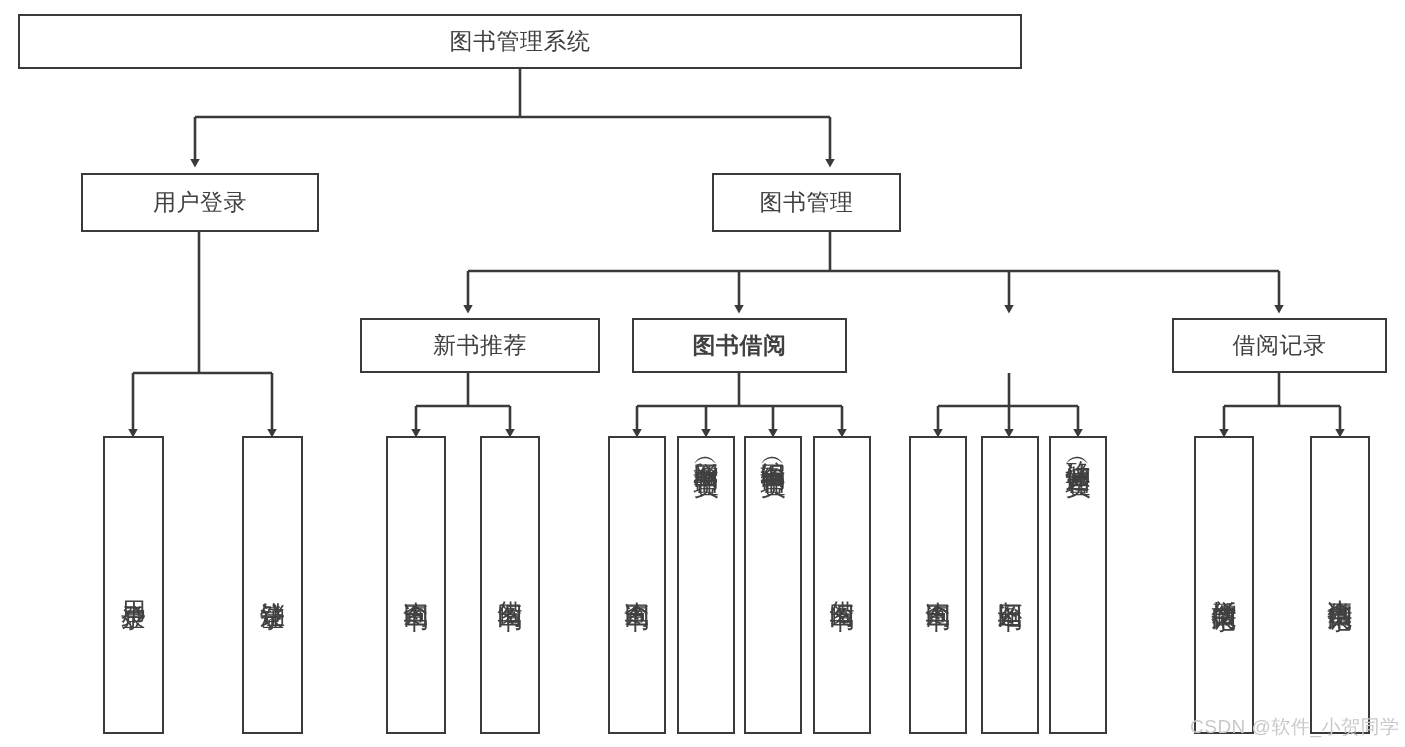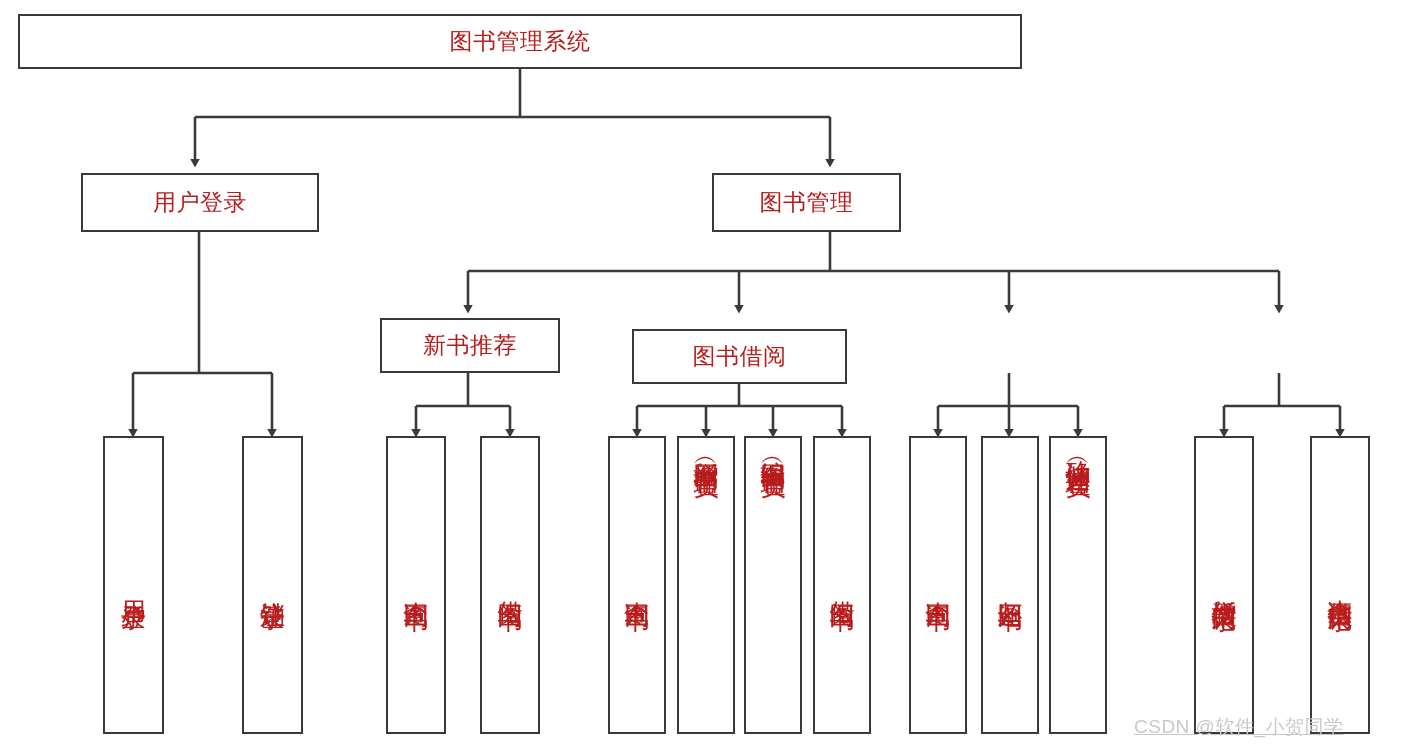--- a/index.html
+++ b/index.html
@@ -27,21 +27,21 @@
     pointer-events: none;
   }
   .node {
     position: absolute;
     box-sizing: border-box;
     background: #ffffff;
     border: 2.5px solid #3a3a3a;
     display: flex;
     align-items: center;
     justify-content: center;
-    color: #b91c1c;
+    color: #404040;
     z-index: 2;
   }
   .node-label {
     display: block;
     text-align: center;
     line-height: 1.02;
     letter-spacing: 0.5px;
     white-space: nowrap;
   }
   
@@ -137,25 +137,28 @@
     <span class="node-label">图书管理系统</span>
   </div>
 
   <div class="node horiz" style="left:81px; top:173px; width:238px; height:59px;">
     <span class="node-label">用户登录</span>
   </div>
   <div class="node horiz" style="left:712px; top:173px; width:189px; height:59px;">
     <span class="node-label">图书管理</span>
   </div>
 
-  <div class="node horiz" style="left:360px; top:318px; width:180px; height:55px;margin-left:20px;">
+  <div class="node horiz" style="left:360px; top:318px; width:240px; height:55px;">
     <span class="node-label">新书推荐</span>
   </div>
-  <div class="node horiz" style="left:632px; top:329px; width:215px; height:55px;">
+  <div class="node horiz" style="left:632px; top:318px; width:215px; height:55px;font-weight:bold;">
     <span class="node-label">图书借阅</span>
+  </div>
+  <div class="node horiz" style="left:1172px; top:318px; width:215px; height:55px;">
+    <span class="node-label">借阅记录</span>
   </div>
 
   <div class="node vert v-mid" style="left:103px; top:436px; width:61px; height:298px;">
     <span class="node-label">用户登录</span>
   </div>
   <div class="node vert v-mid" style="left:242px; top:436px; width:61px; height:298px;">
     <span class="node-label">注销登录</span>
   </div>
 
   <div class="node vert v-mid" style="left:386px; top:436px; width:60px; height:298px;">
@@ -188,15 +191,15 @@
     <span class="node-label">确认归还（管理员）</span>
   </div>
 
   <div class="node vert v-mid" style="left:1194px; top:436px; width:60px; height:298px;">
     <span class="node-label">新增借阅记录</span>
   </div>
   <div class="node vert v-mid" style="left:1310px; top:436px; width:60px; height:298px;">
     <span class="node-label">查询借阅记录</span>
   </div>
 
-  <div class="watermark" style="left:1134px; top:714px;text-decoration:underline;">CSDN @软件_小贺同学</div>
+  <div class="watermark" style="left:1190px; top:714px;">CSDN @软件_小贺同学</div>
 
 </div>
 
 </body></html>

